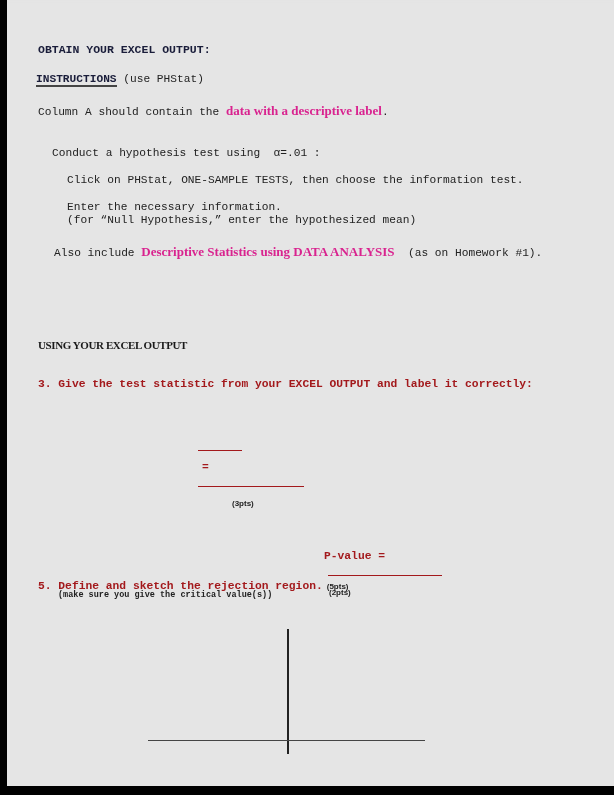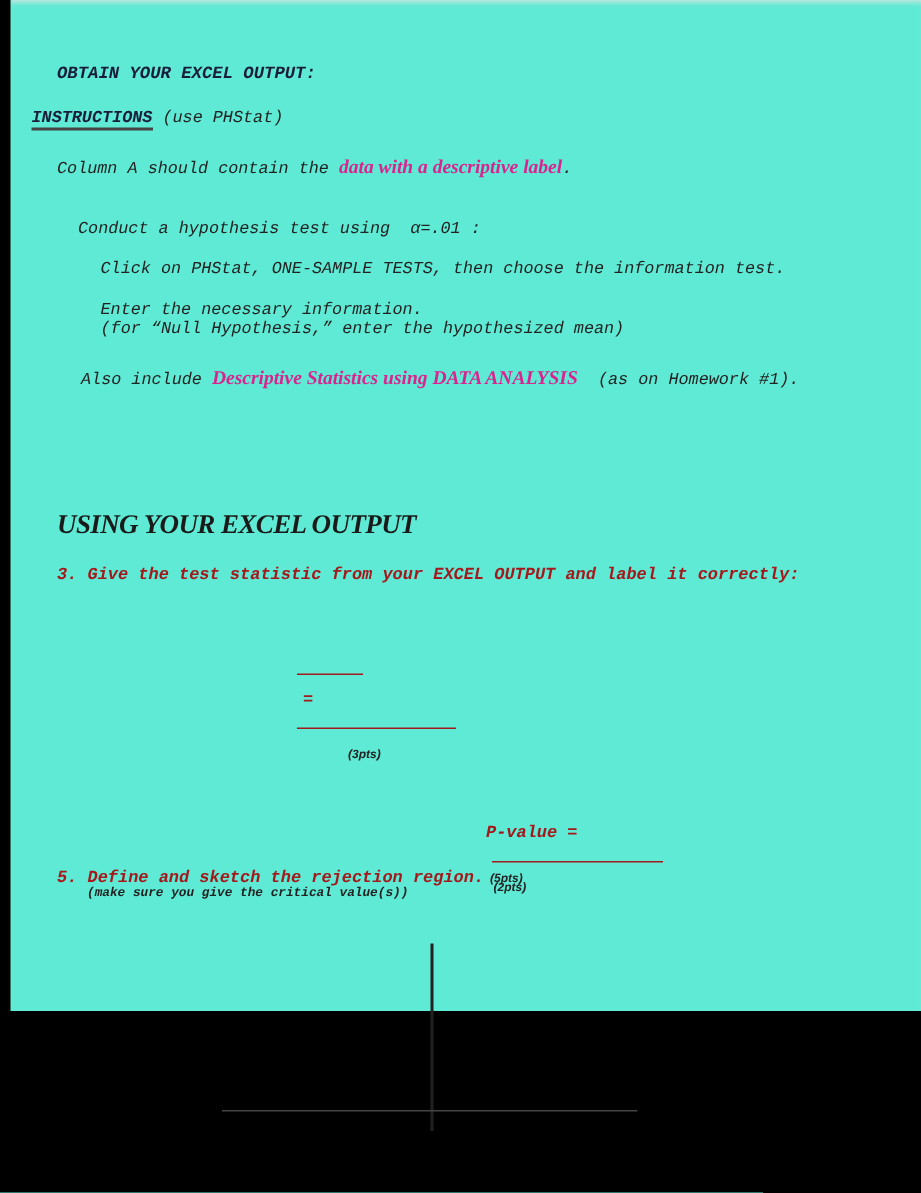--- a/index.html
+++ b/index.html
@@ -1,23 +1,22 @@
 <!DOCTYPE html>
 <html><head>
   <meta charset="utf-8">
   <style>
     html, body { margin: 0; padding: 0; }
     body {
       width: 614px; height: 795px; background: #000; position: relative; overflow: hidden;
     }
     .page {
-      position: absolute; left: 7px; top: 0; width: 607px; height: 674px;
-      background: #5eead4;
+      position: absolute; left: 7px; top: 0; width: 607px; height: 786px;
+      background: #e5e5e5;
       box-shadow: inset 0 4px 4px -3px #e4e4e4;
-      font-style: italic;
     }
     .mono { font-family: "Liberation Mono", "DejaVu Sans Mono", monospace; font-size: 11.2px; color: #222; }
     .serif-bold { font-family: "Liberation Serif", "DejaVu Serif", serif; font-weight: bold; }
     .abs { position: absolute; white-space: pre; }
     .hdr { font-family: "Liberation Mono", monospace; font-weight: bold; font-size: 11.5px; color: #1a1d3a; }
     .uline { border-bottom: 2px solid #444; padding-bottom: 0px; }
     .pink { color: #d9238f; font-size: 13px; font-family: "Liberation Serif", serif; font-weight: bold; }
     .red { font-family: "Liberation Mono", monospace; font-weight: bold; font-size: 11.3px; color: #a3191c; }
     .small-black { font-family: "Liberation Mono", monospace; font-weight: bold; font-size: 8.5px; color: #222; }
     .pts { font-family: "Liberation Sans", sans-serif; font-weight: bold; font-size: 8px; color: #222; }
@@ -25,34 +24,34 @@
     .axis-v { position: absolute; background: #222; width: 1.6px; }
     .axis-h { position: absolute; background: #444; height: 1.3px; }
   </style>
 </head>
 <body>
 
 <div class="page">
 
   <div class="abs hdr" style="left:31px; top:43px;">OBTAIN YOUR EXCEL OUTPUT:</div>
 
-  <div class="abs mono" style="left:14px; top:73px;"><span class="uline" style="font-weight:bold; color:#1a1d3a;">INSTRUCTIONS</span><span> (use PHStat)</span></div>
+  <div class="abs mono" style="left:29px; top:73px;"><span class="uline" style="font-weight:bold; color:#1a1d3a;">INSTRUCTIONS</span><span> (use PHStat)</span></div>
 
   <div class="abs mono" style="left:31px; top:103px;"><span>Column A should contain the </span><span class="pink">data with a descriptive label</span><span>.</span></div>
 
   <div class="abs mono" style="left:45px; top:147px;">Conduct a hypothesis test using  α=.01 :</div>
 
   <div class="abs mono" style="left:60px; top:174px;">Click on PHStat, ONE-SAMPLE TESTS, then choose the information test.</div>
 
   <div class="abs mono" style="left:60px; top:201px;">Enter the necessary information.</div>
   <div class="abs mono" style="left:60px; top:214px;">(for “Null Hypothesis,” enter the hypothesized mean)</div>
 
   <div class="abs mono" style="left:31px; top:244px;margin-left:16px;"><span>Also include </span><span class="pink">Descriptive Statistics using DATA ANALYSIS</span><span>  (as on Homework #1).</span></div>
 
-  <div class="abs serif-bold" style="left:31px; top:339px; font-size:18px; color:#1a1a1a; letter-spacing:-0.4px;">USING YOUR EXCEL OUTPUT</div>
+  <div class="abs serif-bold" style="left:31px; top:339px; font-size:11px; color:#1a1a1a; letter-spacing:-0.4px;">USING YOUR EXCEL OUTPUT</div>
 
   <div class="abs red" style="left:31px; top:378px;">3. Give the test statistic from your EXCEL OUTPUT and label it correctly:</div>
 
   <div class="abs" style="left:175px; top:420px;">
     <span class="blank" style="width:44px; position:relative; top:-1px;"></span>
     <span class="red" style="margin:0 4px;">=</span>
     <span class="blank" style="width:106px; position:relative; top:-1px;"></span>
     <span class="pts" style="margin-left:6px;padding-left:28px;">(3pts)</span>
   </div>
 

